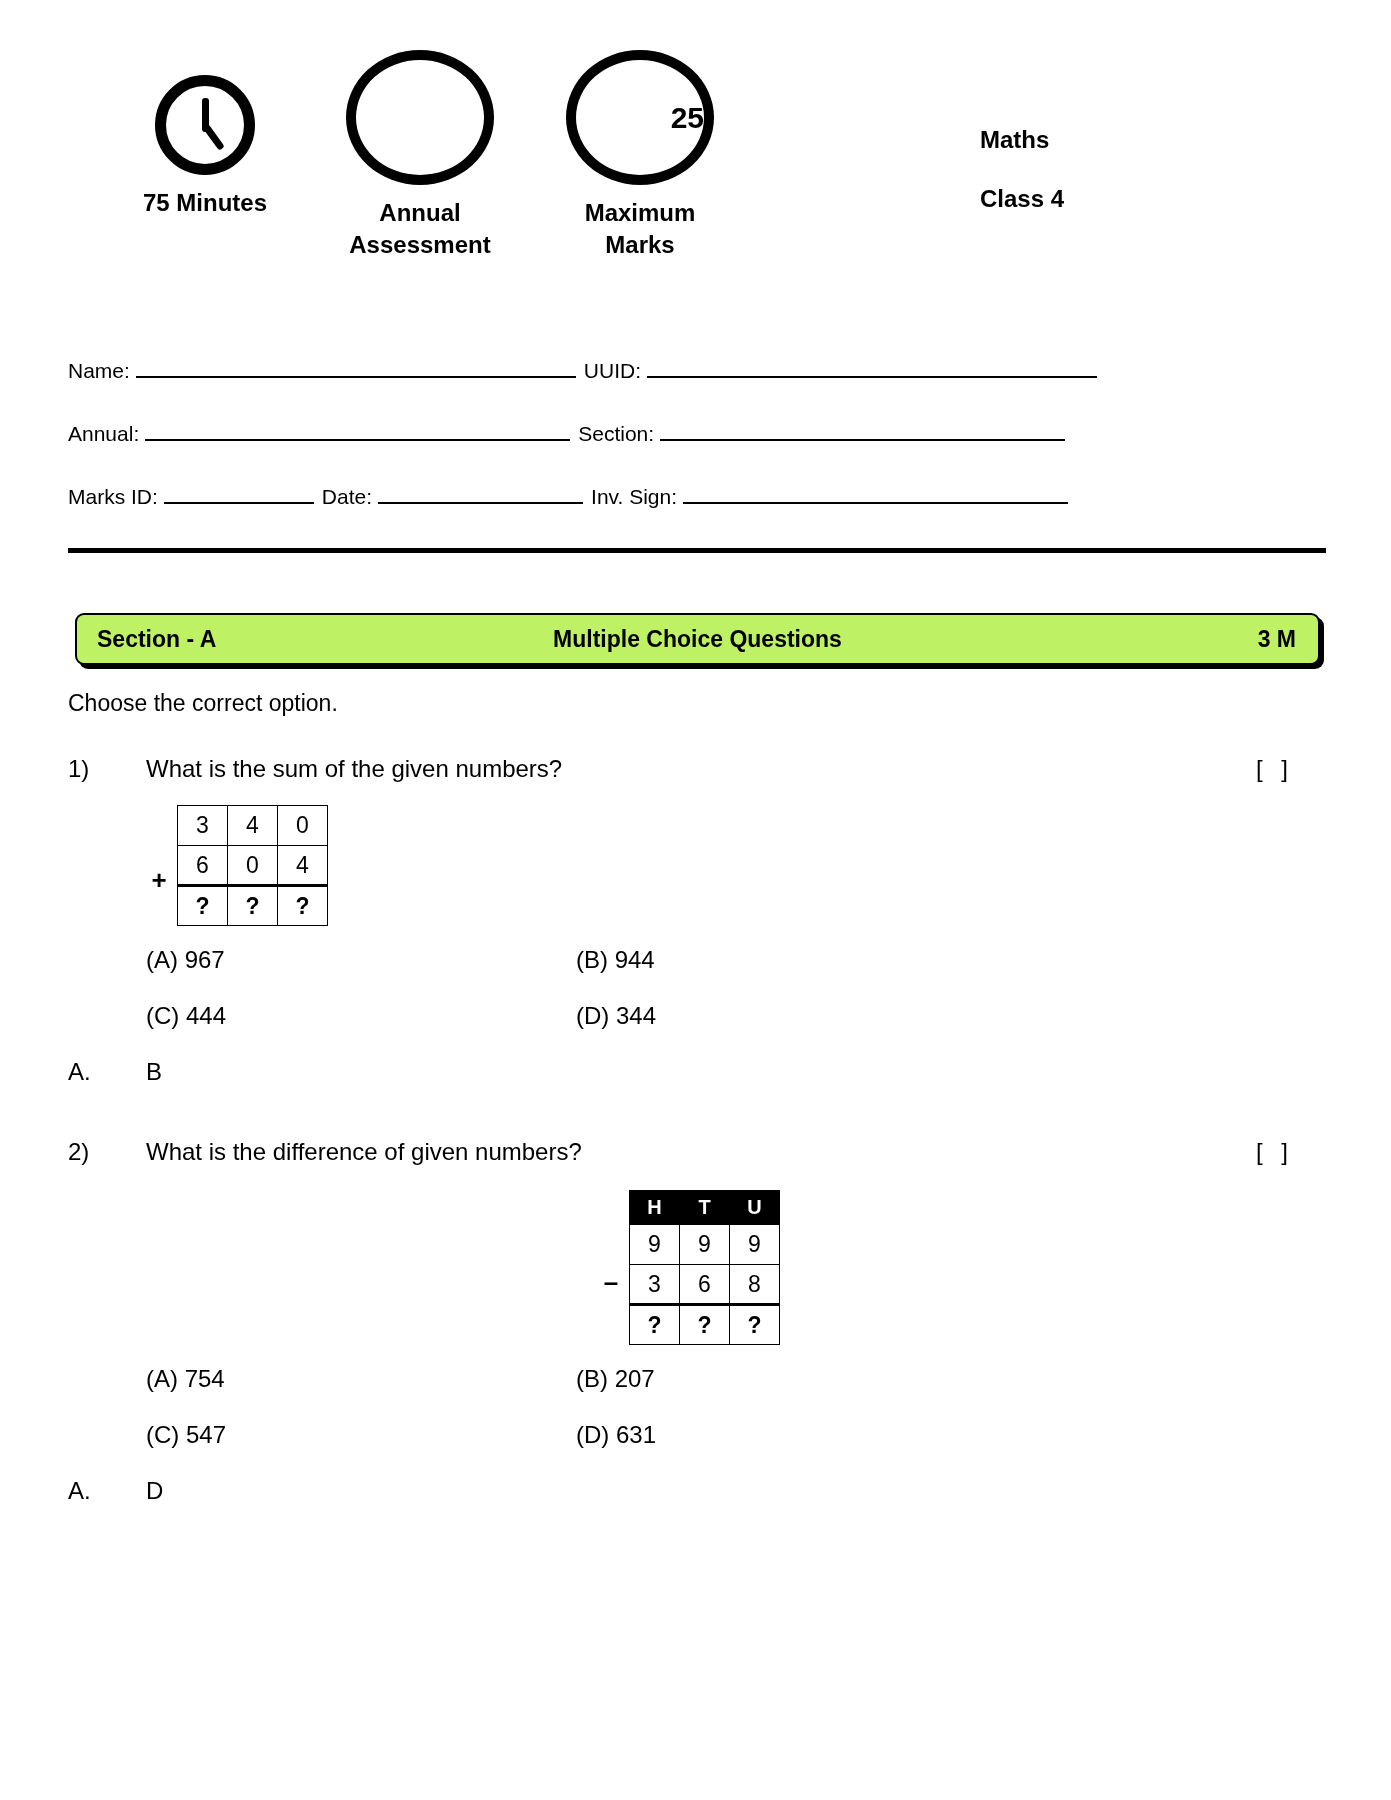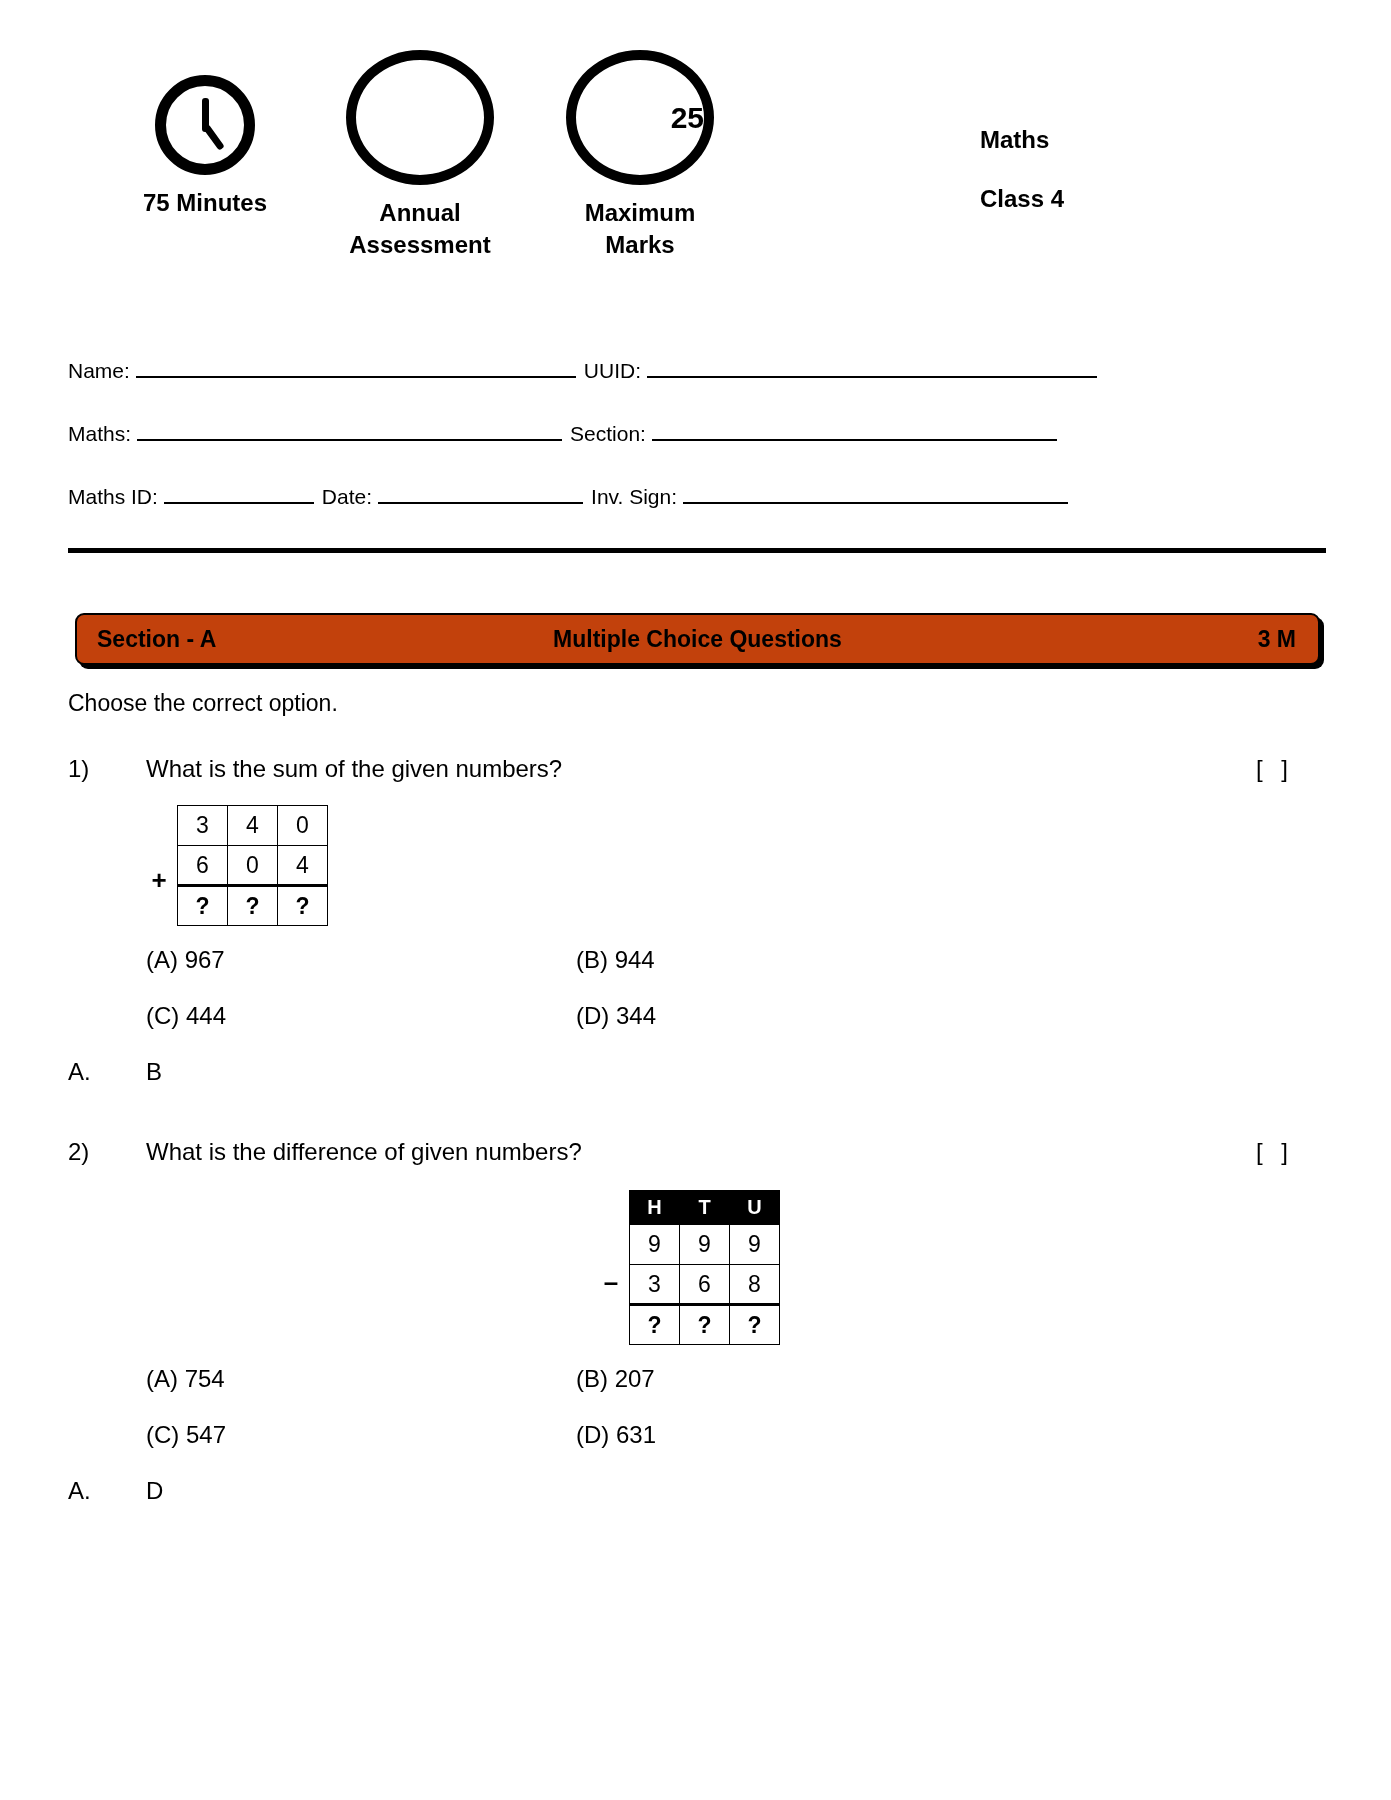--- a/index.html
+++ b/index.html
@@ -128,21 +128,21 @@
     border-top: 5px solid #000;
   }
 
   
   .section-bar {
     position: absolute;
     top: 613px;
     left: 75px;
     width: 1245px;
     height: 52px;
-    background: #c2410c;
+    background: #bef264;
     border: 2.5px solid #000;
     border-radius: 9px;
     box-shadow: 4px 4px 0 0 #000;
     display: flex;
     align-items: center;
     font-size: 23px;
     font-weight: 700;
   }
   .sb-left   { position: absolute; left: 20px; }
   .sb-center { position: absolute; left: 0; width: 100%; text-align: center; }
@@ -262,28 +262,28 @@
   <div class="form-area">
 
     <div class="form-row">
       <span class="flabel">Name:</span>
       <span class="fline w-name"></span>
       <span class="flabel">UUID:</span>
       <span class="fline w-uuid"></span>
     </div>
 
     <div class="form-row">
-      <span class="flabel">Maths:</span>
+      <span class="flabel">Annual:</span>
       <span class="fline w-school"></span>
       <span class="flabel">Section:</span>
       <span class="fline w-section"></span>
     </div>
 
     <div class="form-row">
-      <span class="flabel">Maths ID:</span>
+      <span class="flabel">Marks ID:</span>
       <span class="fline w-sid"></span>
       <span class="flabel">Date:</span>
       <span class="fline w-date"></span>
       <span class="flabel">Inv. Sign:</span>
       <span class="fline w-sign"></span>
     </div>
   </div>
 
   <div class="thick-rule"></div>
 

